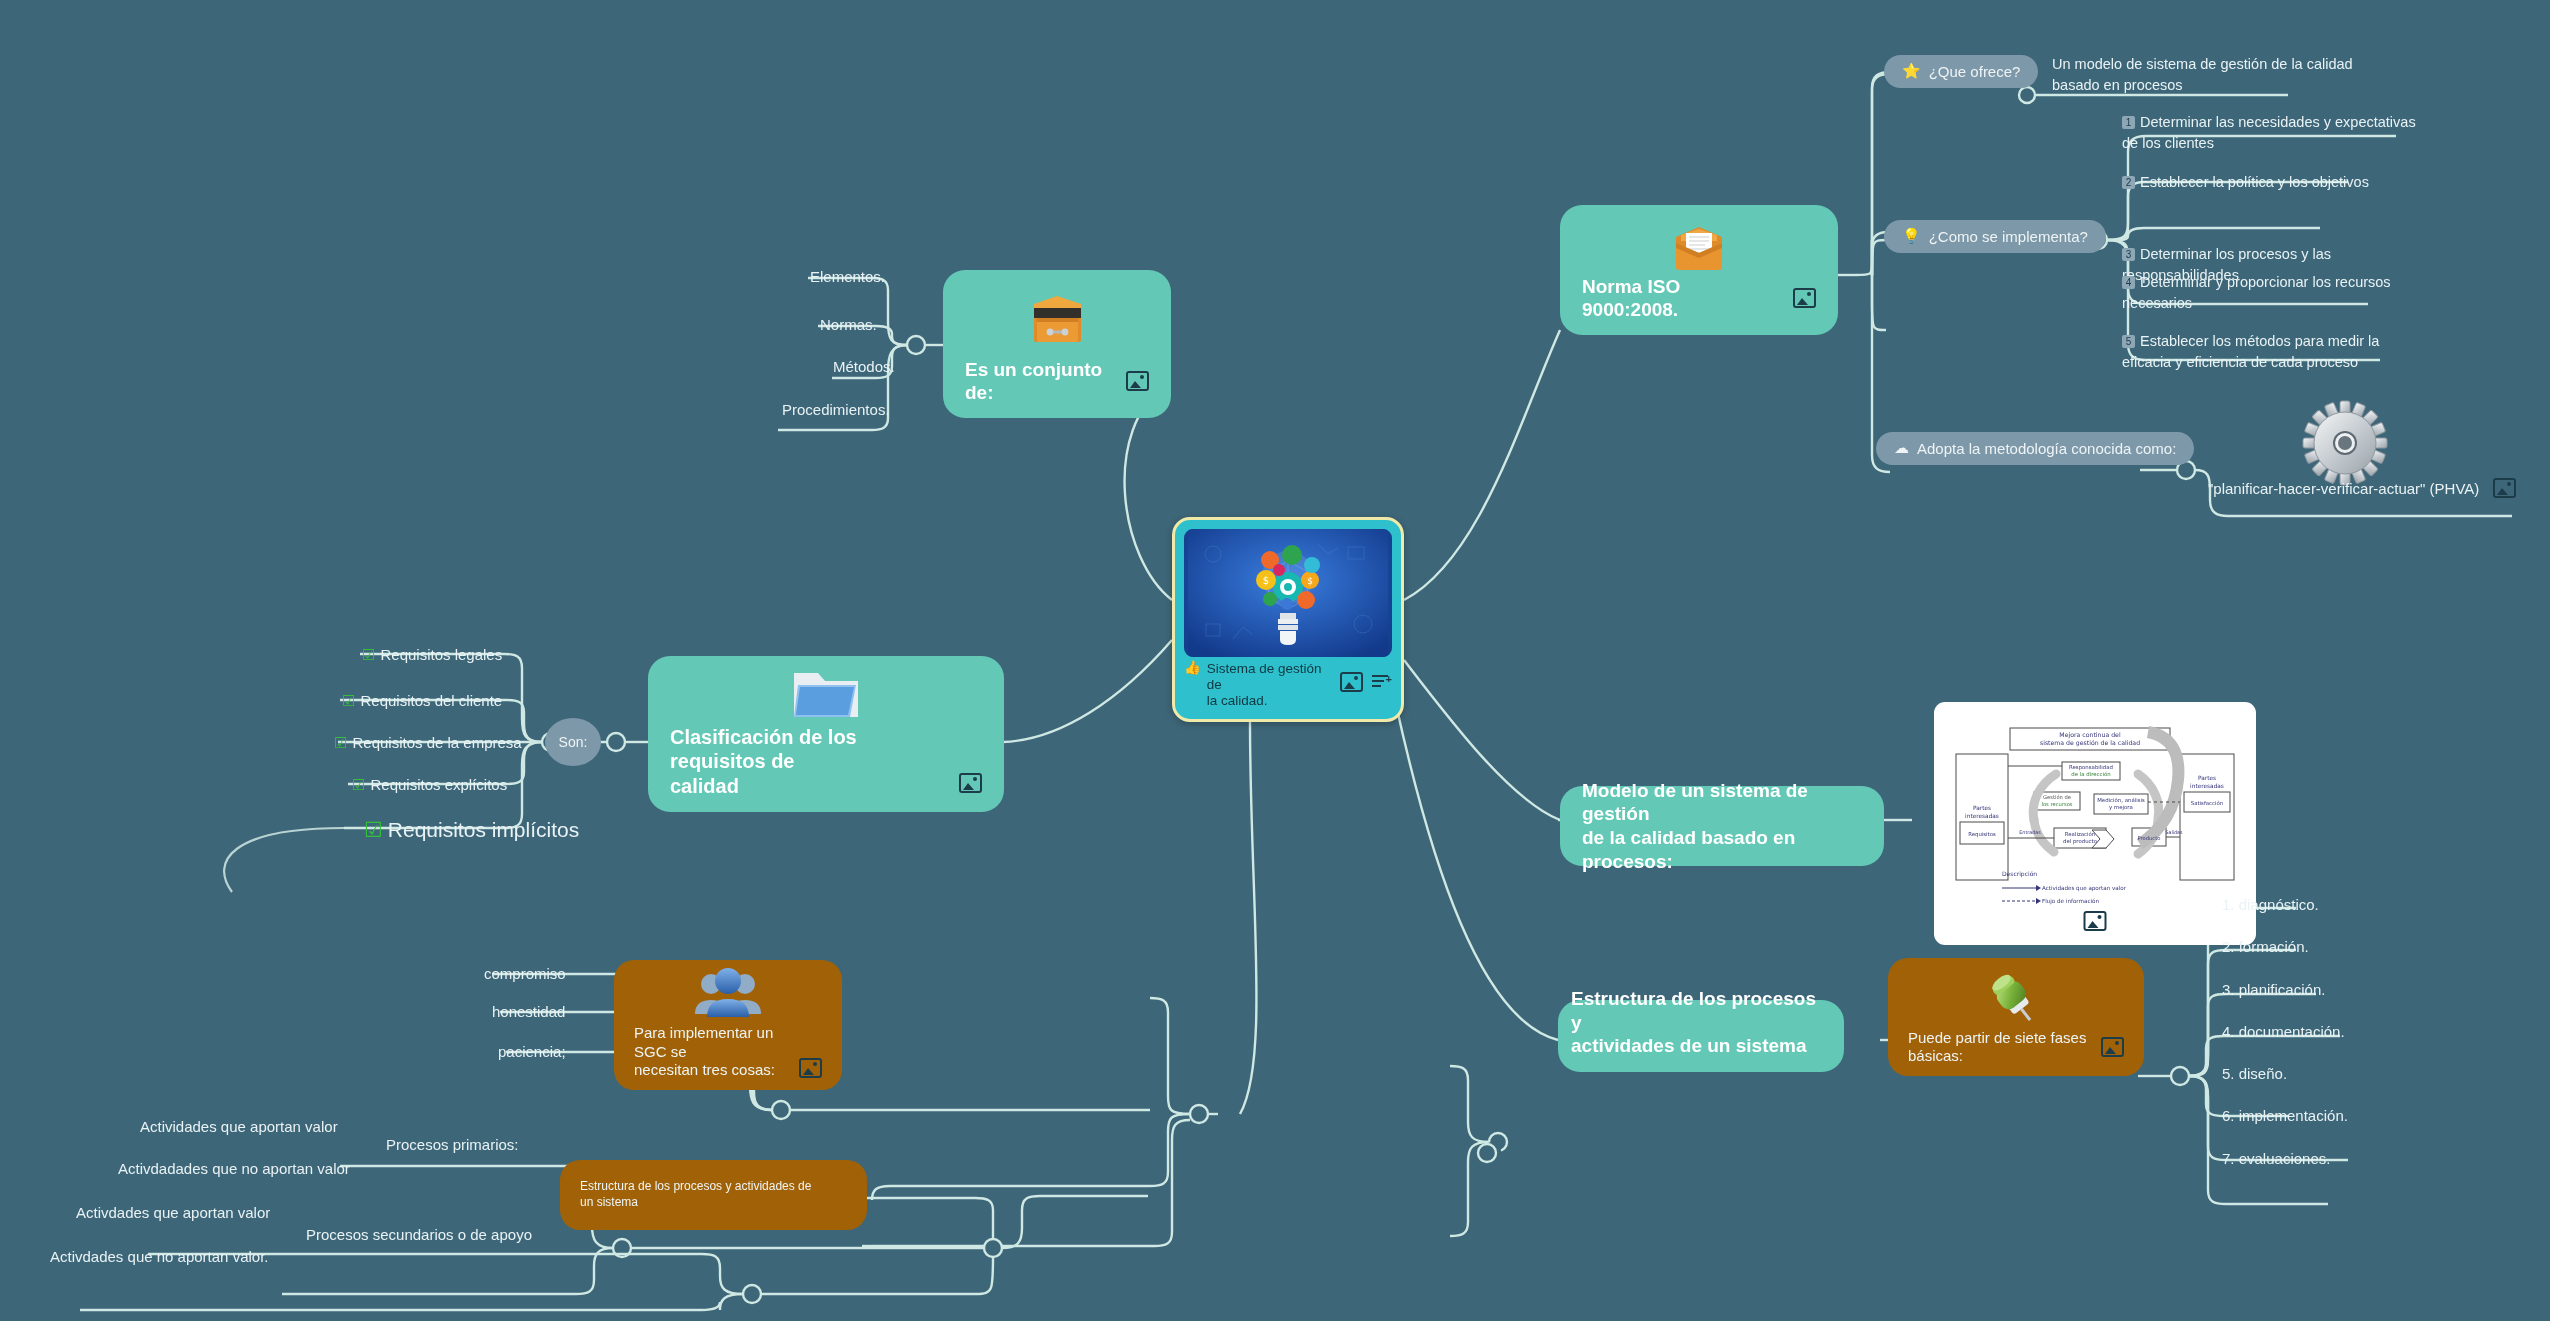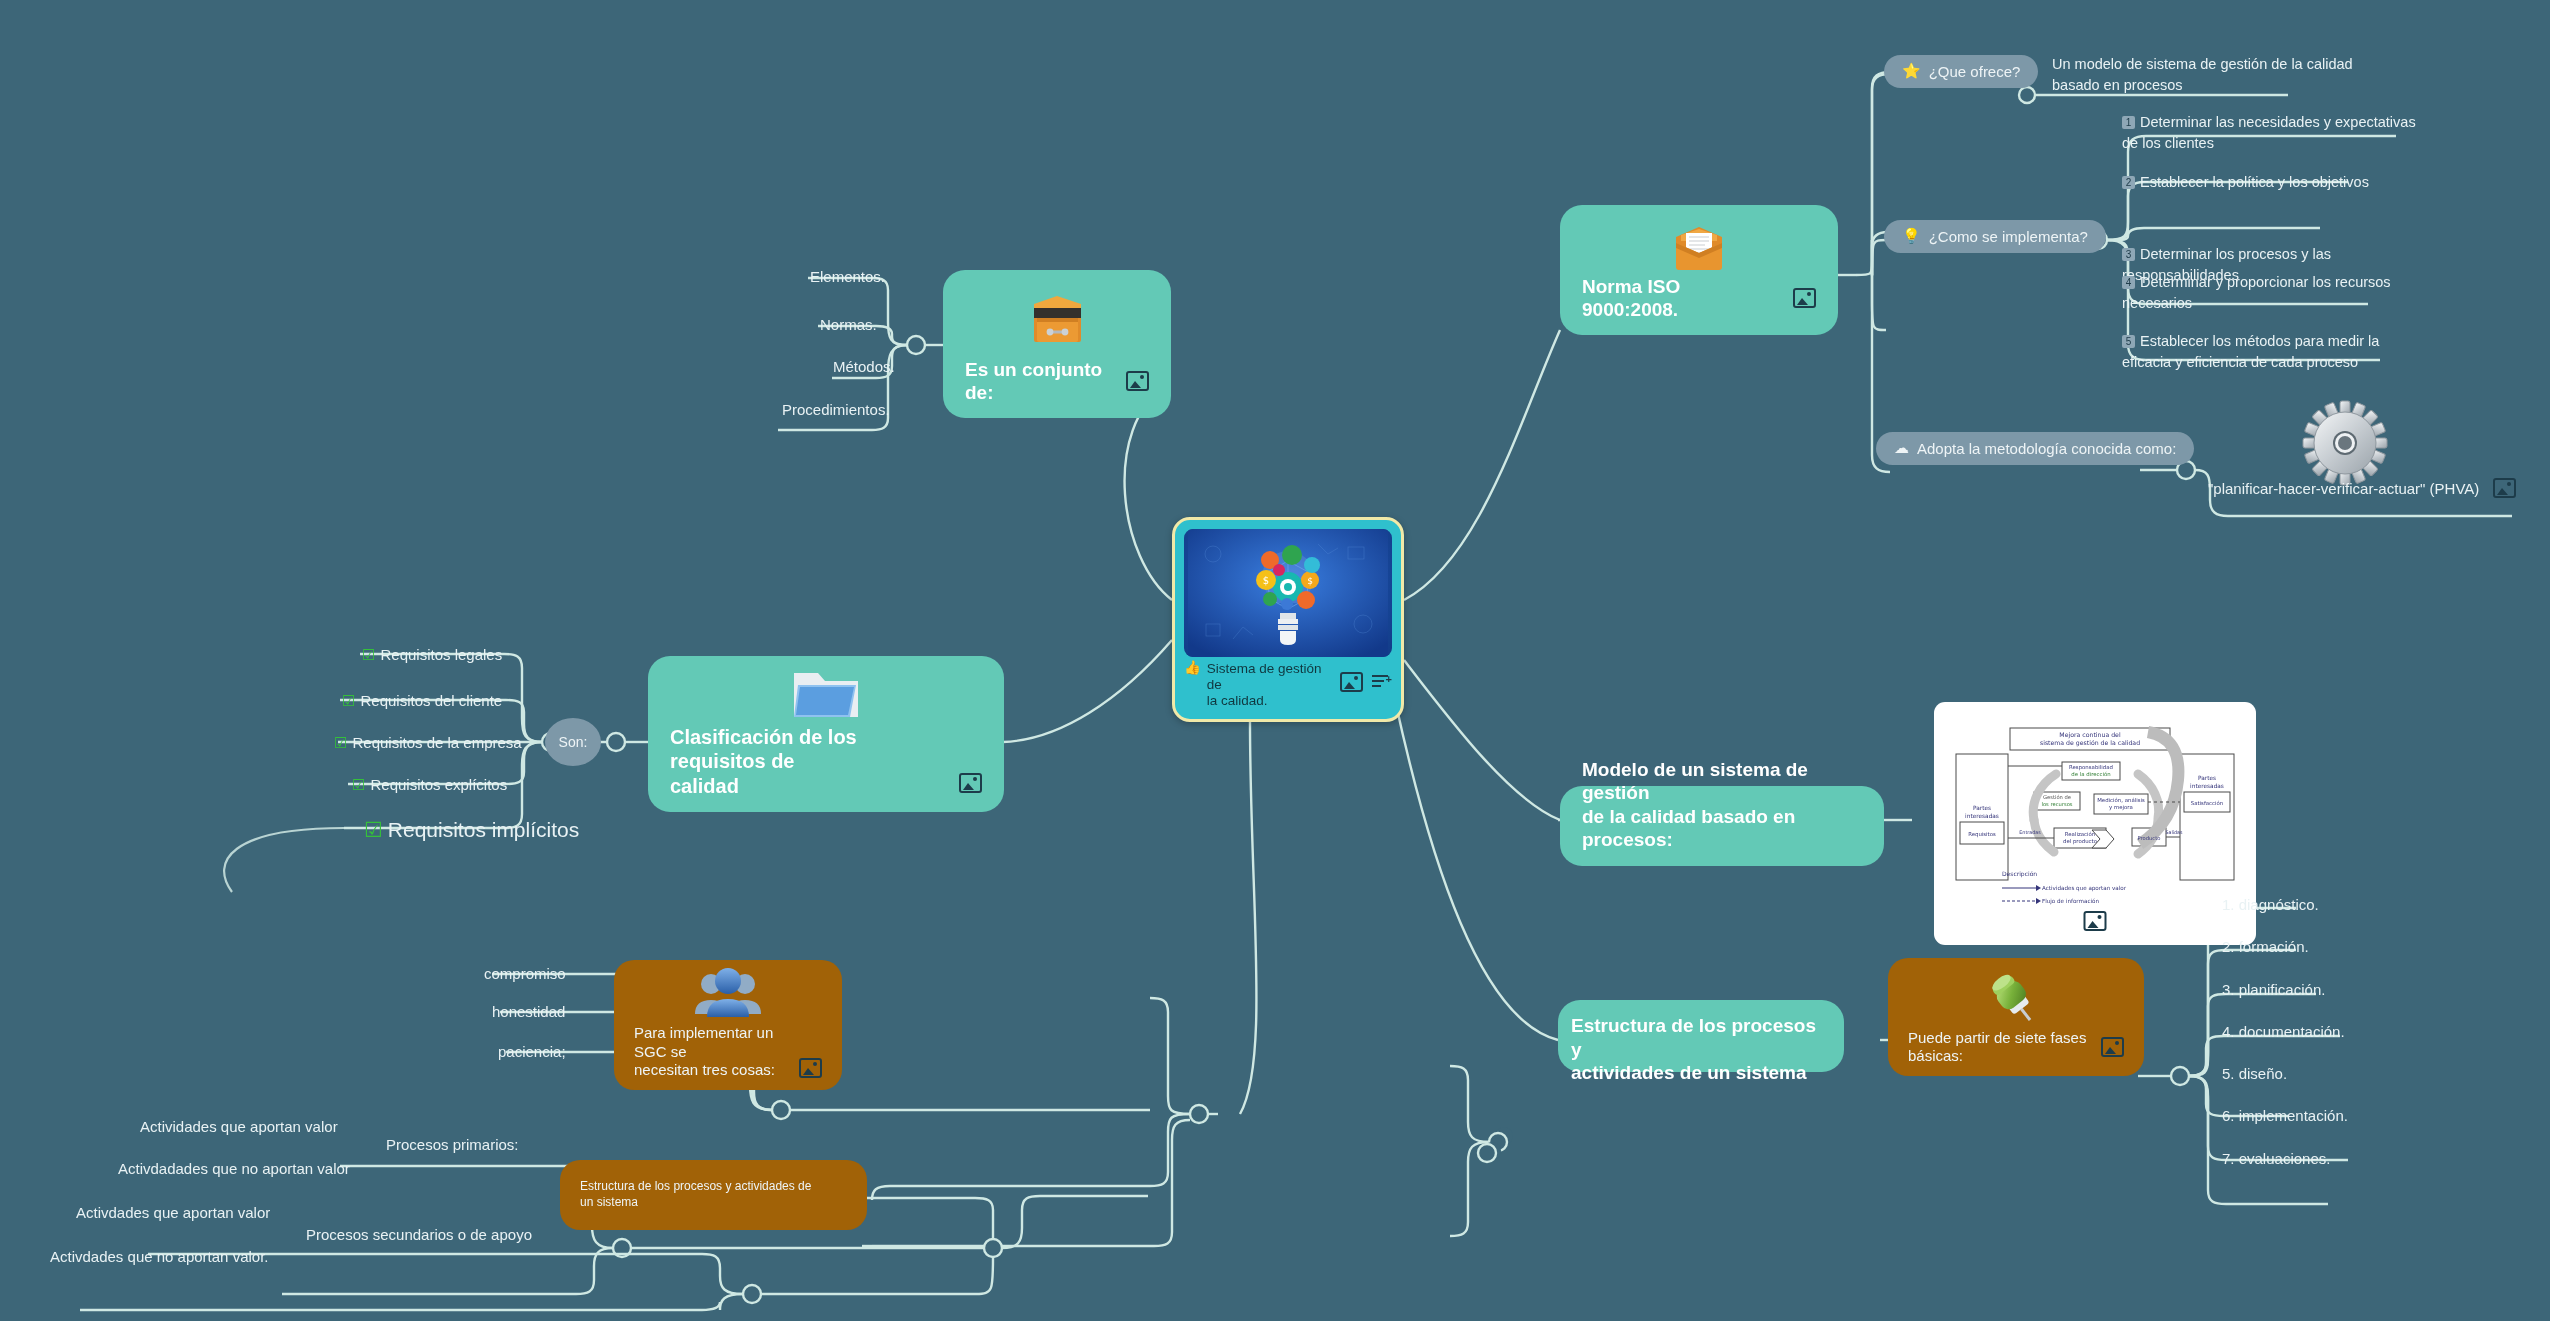--- a/index.html
+++ b/index.html
@@ -534,21 +534,21 @@
 </div>
 <div class="node" style="left:545px;top:718px;width:56px;height:48px;background:#7d98a8;border-radius:50%;display:flex;align-items:center;justify-content:center;font-size:14px;color:#eef4f6;">
   <span>Son:</span>
 </div>
 <div class="node plain" style="left:362px;top:646px;font-size:15px;"><span class="chk">☑</span><span>Requisitos legales</span></div>
 <div class="node plain" style="left:342px;top:692px;font-size:15px;"><span class="chk">☑</span><span>Requisitos del cliente</span></div>
 <div class="node plain" style="left:334px;top:734px;font-size:15px;"><span class="chk">☑</span><span>Requisitos de la empresa</span></div>
 <div class="node plain" style="left:352px;top:776px;font-size:15px;"><span class="chk">☑</span><span>Requisitos explícitos</span></div>
 <div class="node plain" style="left:364px;top:818px;font-size:21px;"><span class="chk">☑</span><span>Requisitos implícitos</span></div>
 
-<div class="node teal" style="left:1560px;top:786px;width:324px;height:80px;font-size:19px;justify-content:flex-end;">
+<div class="node teal" style="left:1560px;top:786px;width:324px;height:80px;font-size:19px;justify-content:center;">
   <div style="line-height:1.24;">
     <span>Modelo de un sistema de gestión</span><br>
     <span>de la calidad basado en procesos:</span>
   </div>
 </div>
 
 <div class="node" id="modelcard">
   <div class="inner">
     <svg viewBox="0 0 306 227" width="100%" height="100%">
       <rect width="306" height="227" fill="#ffffff"></rect>
@@ -608,21 +608,21 @@
             <path d="M60 191 h34" stroke-dasharray="3 2"></path>
       </g>
       <polygon points="94,175 99,178 94,181" fill="#35357a"></polygon>
       <polygon points="94,188 99,191 94,194" fill="#35357a"></polygon>
       <path d="M150 120 l14 0 l8 9 l-8 9 l-14 0 l8 -9z" fill="#ffffff" stroke="#4a4a4a" stroke-width="1"></path>
     </svg>
     <span class="imgicon camera"></span>
   </div>
 </div>
 
-<div class="node teal" style="left:1558px;top:1000px;width:286px;height:72px;font-size:19px;justify-content:flex-start;padding-left:13px;">
+<div class="node teal" style="left:1558px;top:1000px;width:286px;height:72px;font-size:19px;justify-content:flex-end;padding-left:13px;">
   <div style="line-height:1.24;">
     <span>Estructura de los procesos y</span><br>
     <span>actividades de un sistema</span>
   </div>
 </div>
 
 <div class="node steel" style="left:1888px;top:958px;width:256px;height:118px;font-size:15px;">
   <div style="flex:1;display:flex;align-items:center;justify-content:center;">
     <svg width="64" height="56" viewBox="0 0 64 56">
       <defs>

